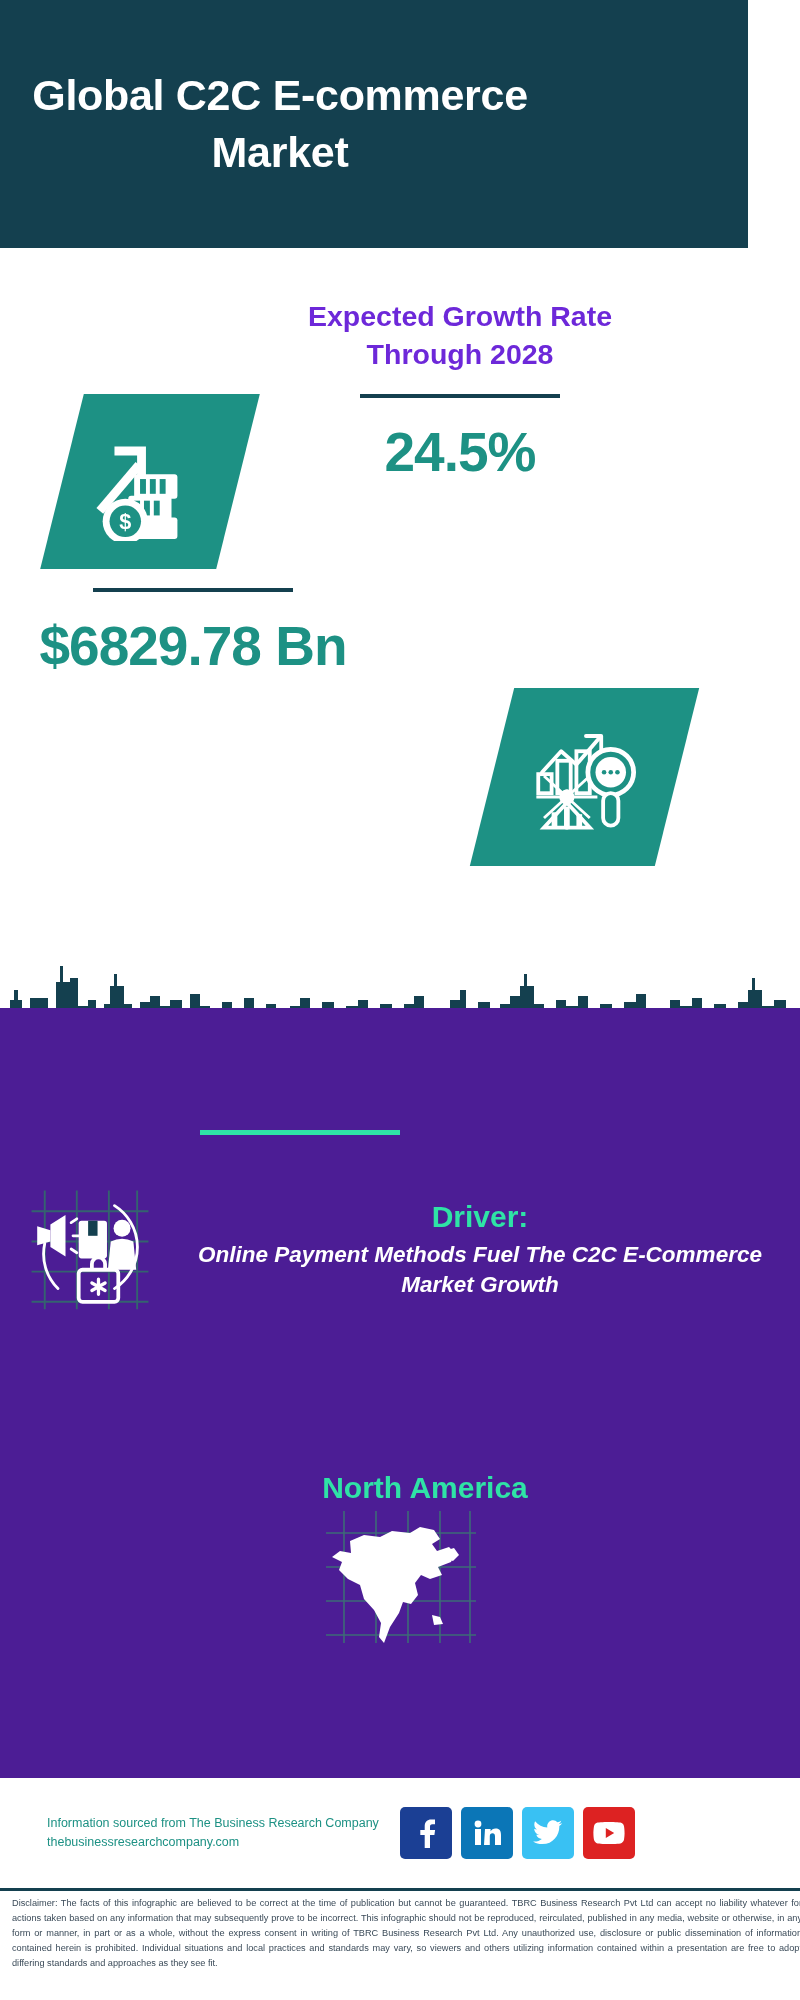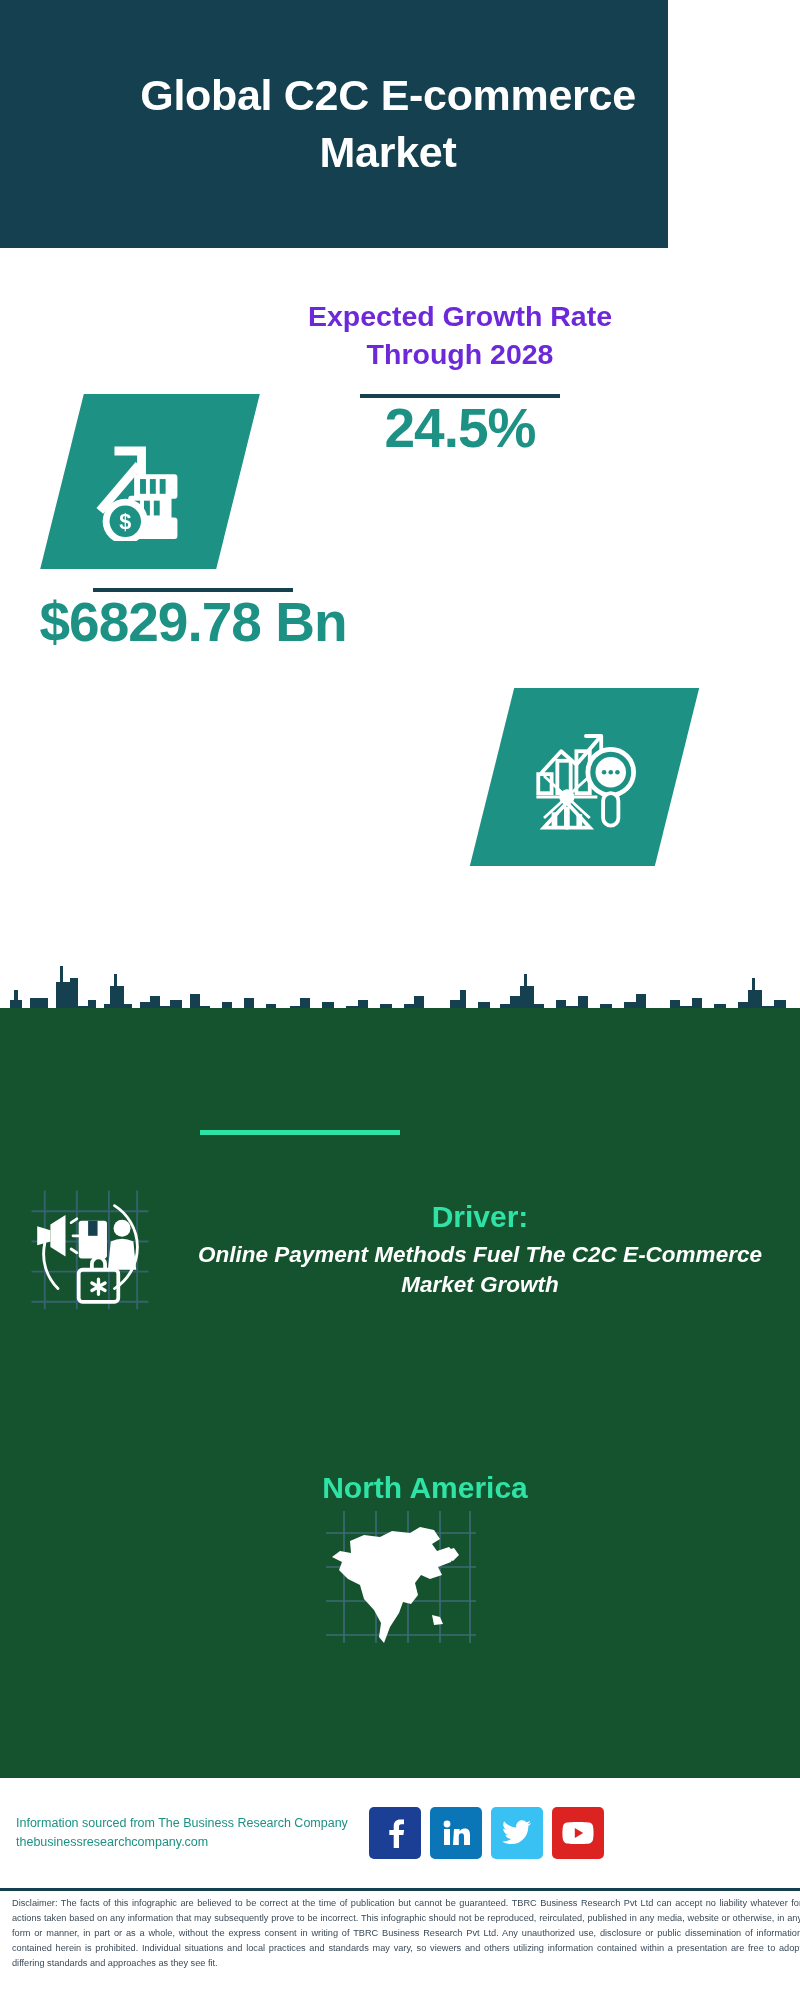--- a/index.html
+++ b/index.html
@@ -5,23 +5,23 @@
   * { margin:0; padding:0; box-sizing:border-box; }
   html,body { background:#ffffff; }
   body {
     width:800px; height:2000px; position:relative; overflow:hidden;
     font-family:"Liberation Sans", sans-serif;
     color:#14404f;
   }
 
   
   .header {
-    position:absolute; left:0; top:0; width:668px; height:248px;
+    position:absolute; left:0; top:0; width:748px; height:248px;
     background:#14404f;
-    display:flex; align-items:center; justify-content:flex-end;
+    display:flex; align-items:center; justify-content:flex-start;
   }
   .header-title {
     color:#ffffff; font-size:43px; font-weight:bold; line-height:1.32;
     text-align:center; width:560px; letter-spacing:-0.3px;
   }
 
   
   .white-zone {
     position:absolute; left:0; top:248px; width:800px; height:760px;
     background:#ffffff;
@@ -40,34 +40,34 @@
 
   
   .stat { position:absolute; text-align:center; }
   .stat-title {
     font-size:28.5px; font-weight:bold; line-height:1.33; color:#6d28d9;
   }
   .stat-rule {
     height:4px; background:#14404f; margin:20px auto 0; width:200px;
   }
   .stat-value {
-    font-size:55px; font-weight:bold; color:#1d9184; margin-top:0;
+    font-size:55px; font-weight:bold; color:#1d9184; margin-top:24px;
     letter-spacing:-1px; line-height:1.1;
   }
 
   .stat-growth { left:290px; top:50px; width:340px; }
   .stat-size   { left:18px; top:320px; width:350px; }
 
   
   .skyline { position:absolute; left:0; top:960px; width:800px; height:60px; display:block; }
 
   
   .dark-zone {
     position:absolute; left:0; top:1008px; width:800px; height:770px;
-    background:#14532d;
+    background:#4c1d95;
   }
 
   
   .driver-row {
     position:absolute; left:0; top:175px; width:800px;
     display:flex; align-items:center; gap:10px;
   }
   .driver-icon { width:180px; display:flex; justify-content:center; }
   .driver-text { width:600px; padding-right:20px; text-align:center; }
   .driver-label {
@@ -95,21 +95,21 @@
   }
   .region-sub {
     color:#ffffff; font-size:27px; font-weight:normal; line-height:1.3;
   }
   .region-map { width:200px; display:flex; justify-content:center; }
 
   
   .footer {
     position:absolute; left:0; top:1778px; width:800px; height:110px;
     background:#ffffff;
-    display:flex; align-items:center; padding-left:16px;
+    display:flex; align-items:center; padding-left:47px;
   }
   .footer-text { width:345px; }
   .footer-line {
     color:#1d9184; font-size:12.5px; line-height:1.55; white-space:nowrap;
   }
   .social { display:flex; gap:9px; margin-left:8px; }
   .social-btn {
     width:52px; height:52px; border-radius:5px;
     display:flex; align-items:center; justify-content:center;
   }

